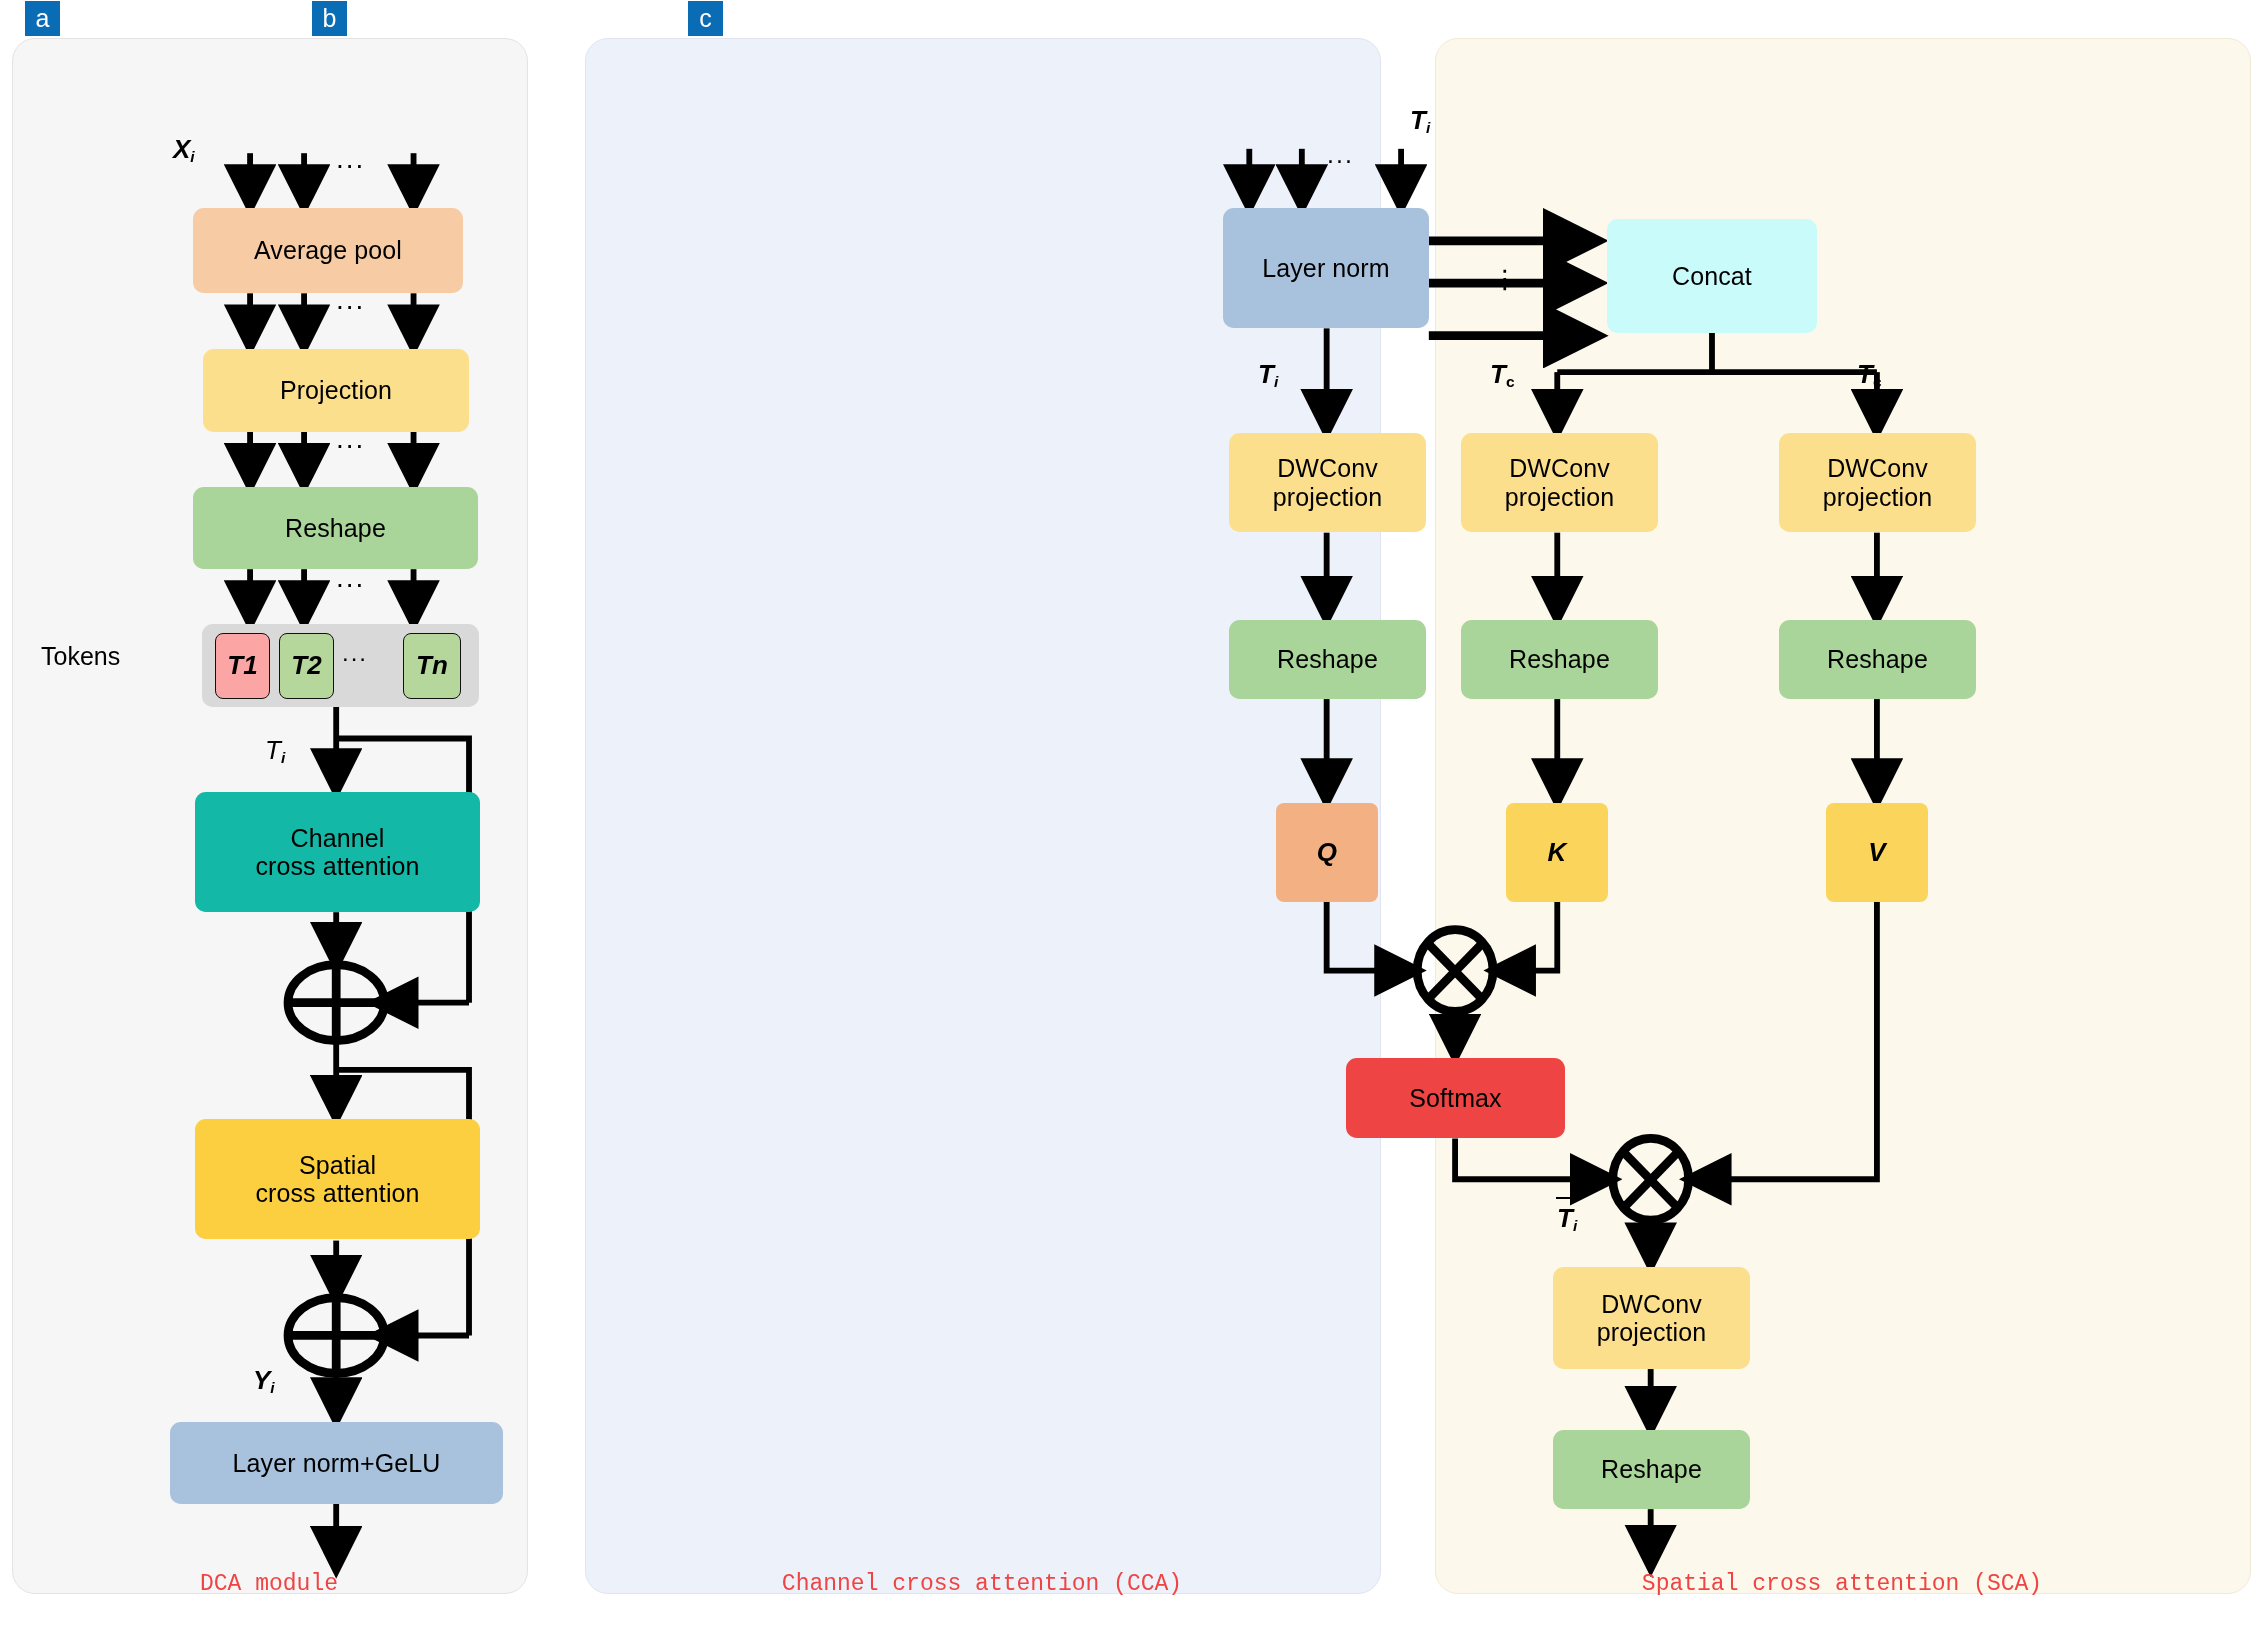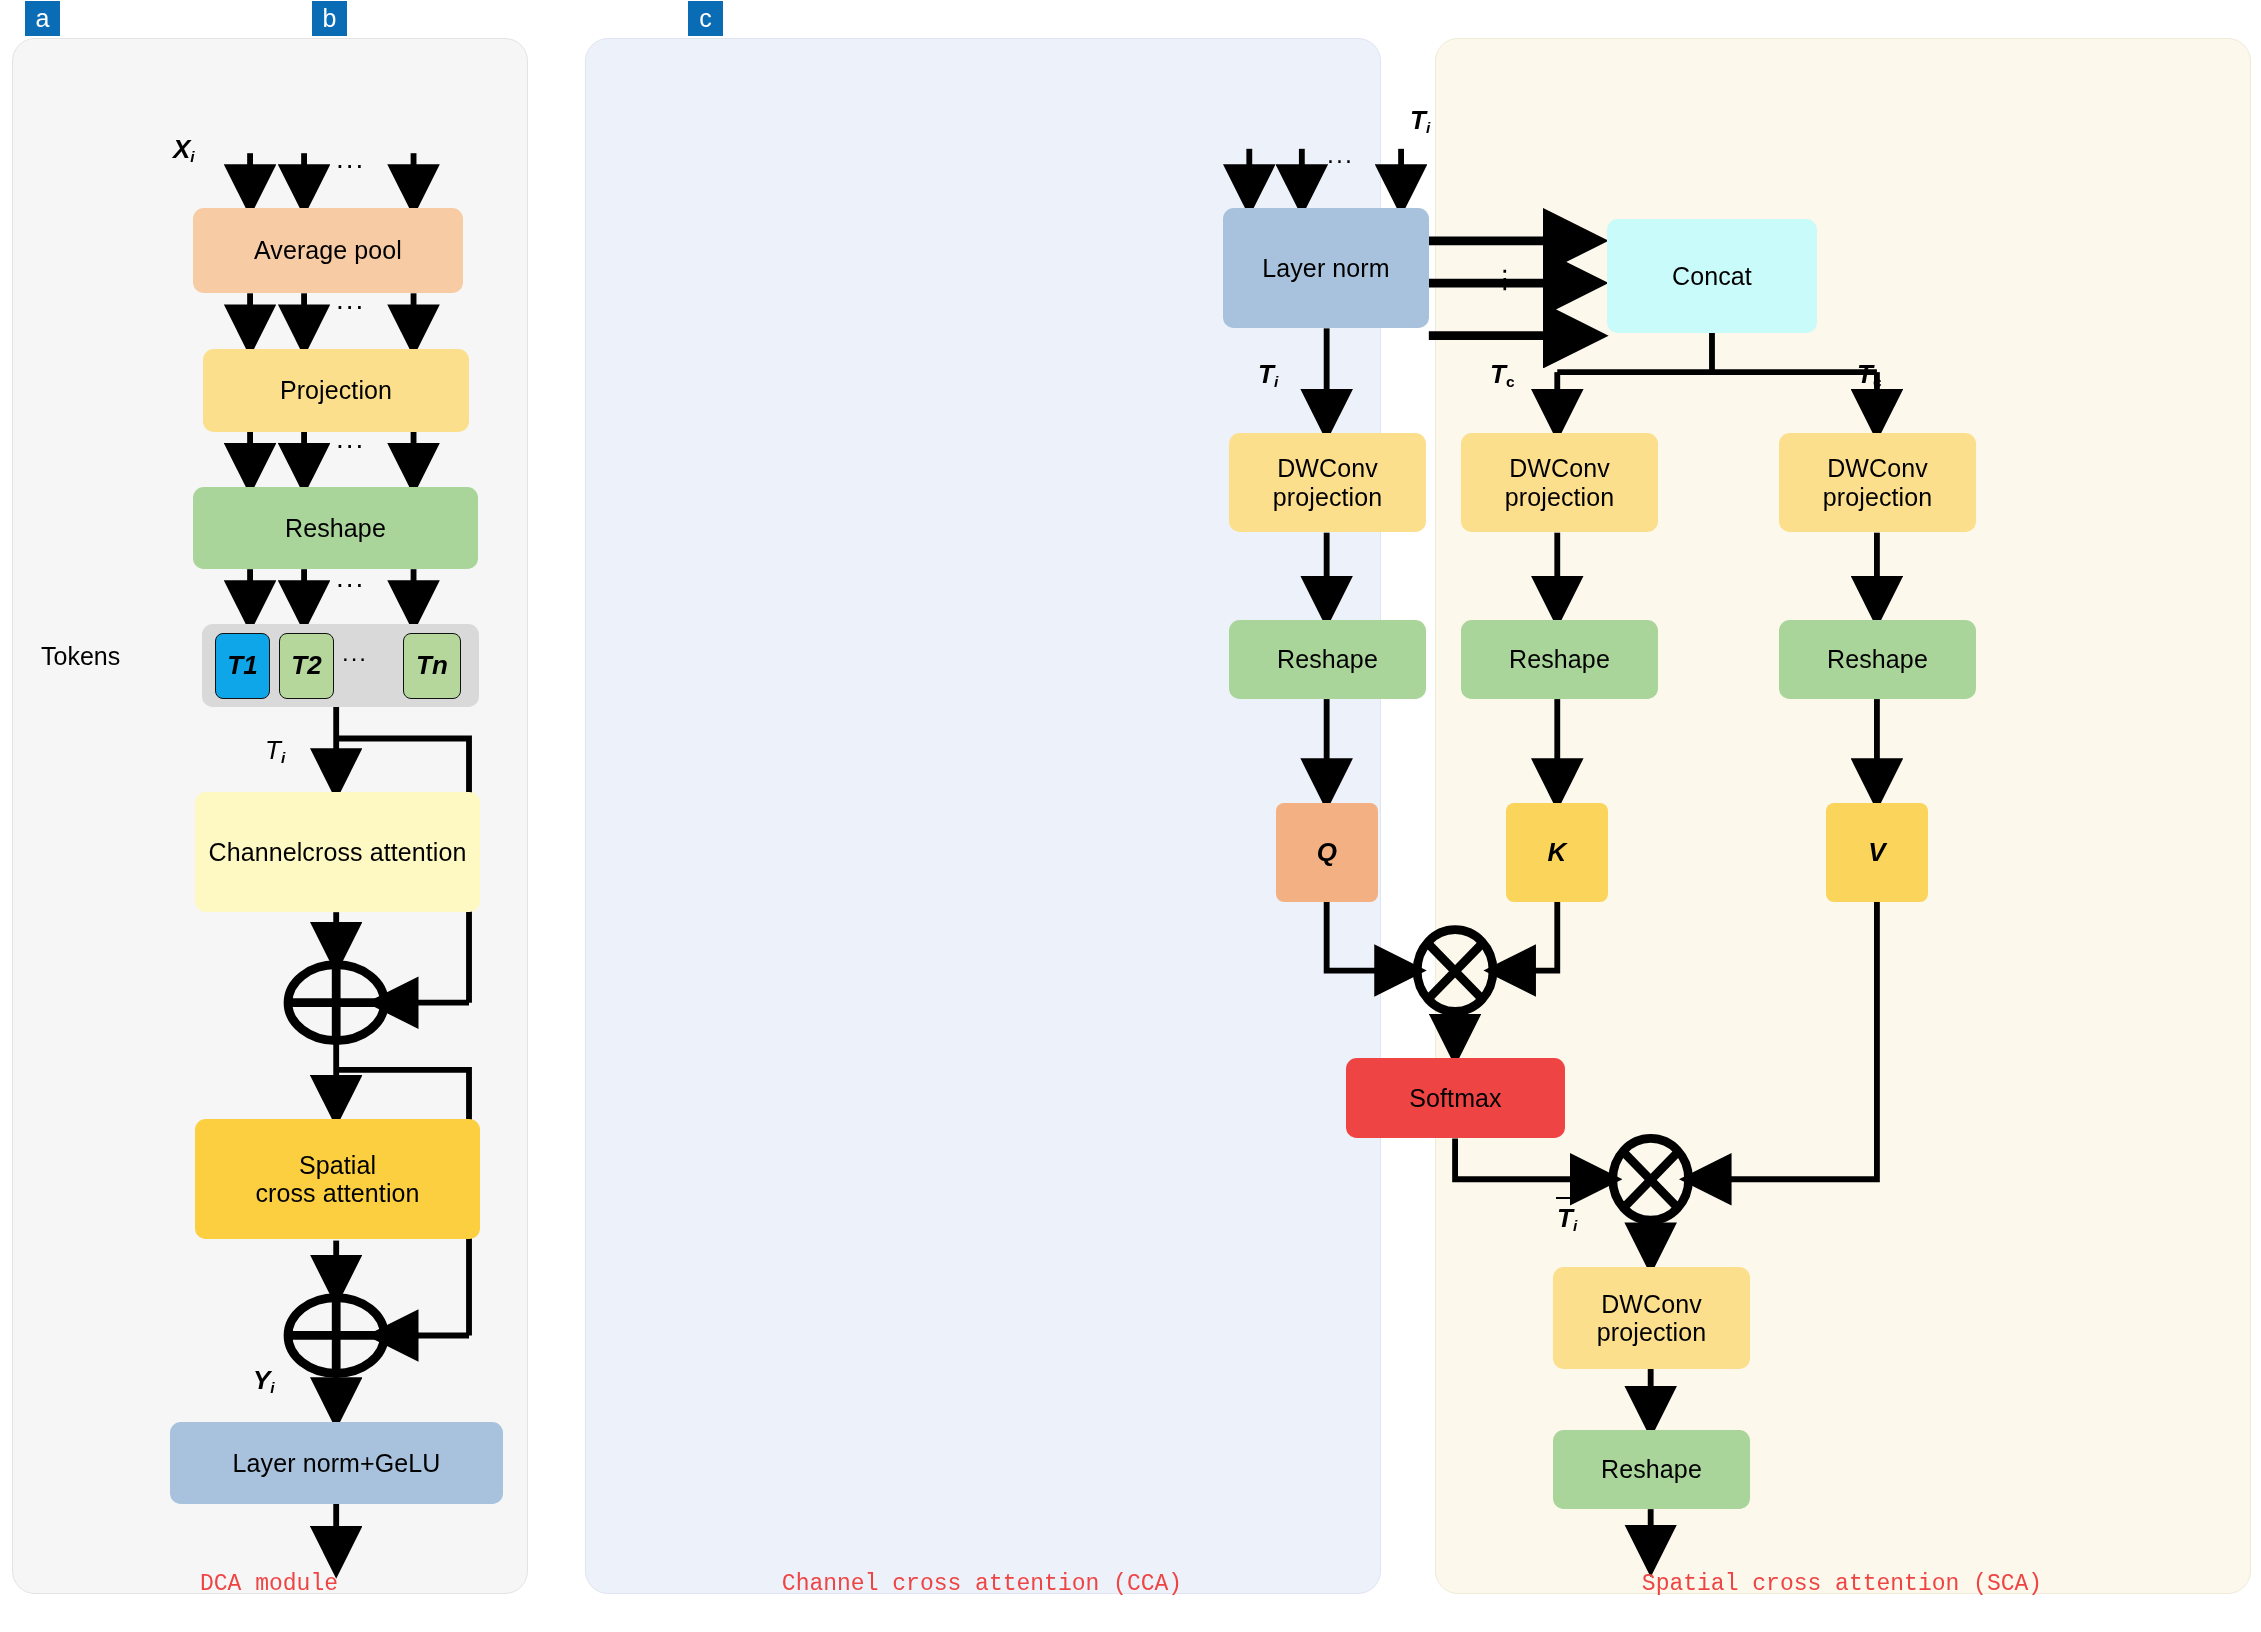--- a/index.html
+++ b/index.html
@@ -235,34 +235,34 @@
   </div>
   <div class="dots" style="left: 336px; top: 423px; font-size: 28px;">...</div>
 
   <div class="node" style="left: 193px; top: 487px; width: 285px; height: 82px; background: rgb(169, 212, 154); font-size: 25px;">
     <span>Reshape</span>
   </div>
   <div class="dots" style="left: 336px; top: 562px; font-size: 28px;">...</div>
 
   <div class="lbl" style="left: 41px; top: 642px; font-size: 25px;">Tokens</div>
   <div class="node" style="left: 202px; top: 624px; width: 277px; height: 83px; background: rgb(217, 217, 217); font-size: 25px;"></div>
-  <div class="node sq" style="left: 215px; top: 633px; width: 55px; height: 66px; background: #0ea5e9; border: 1px solid rgb(17, 17, 17); font-size: 25px;">
+  <div class="node sq" style="left: 215px; top: 633px; width: 55px; height: 66px; background: #fca5a5; border: 1px solid rgb(17, 17, 17); font-size: 25px;">
     <b><span>T</span><span class="sub">1</span></b>
   </div>
   <div class="node sq" style="left: 279px; top: 633px; width: 55px; height: 66px; background: rgb(182, 215, 156); border: 1px solid rgb(17, 17, 17); font-size: 25px;">
     <b><span>T</span><span class="sub">2</span></b>
   </div>
   <div class="dots" style="left: 342px; top: 639px; font-size: 24px;">...</div>
   <div class="node sq" style="left: 403px; top: 633px; width: 58px; height: 66px; background: rgb(182, 215, 156); border: 1px solid rgb(17, 17, 17); font-size: 25px;">
     <b><span>T</span><span class="sub">n</span></b>
   </div>
 
   <div class="math" style="left: 265px; top: 735px; font-weight: 400; font-size: 26px;">T<span class="sub">i</span></div>
 
-  <div class="node" style="left: 195px; top: 792px; width: 285px; height: 120px; background: #fef9c3; flex-direction: row; font-size: 25px;">
+  <div class="node" style="left: 195px; top: 792px; width: 285px; height: 120px; background: #14b8a6; flex-direction: column; font-size: 25px;">
     <span>Channel</span>
     <span>cross attention</span>
   </div>
 
   <div class="node" style="left: 195px; top: 1119px; width: 285px; height: 120px; background: rgb(251, 207, 63); flex-direction: column; font-size: 25px;">
     <span>Spatial</span>
     <span>cross attention</span>
   </div>
 
   <div class="math" style="left: 253px; top: 1365px; font-size: 26px;">Y<span class="sub">i</span></div>

